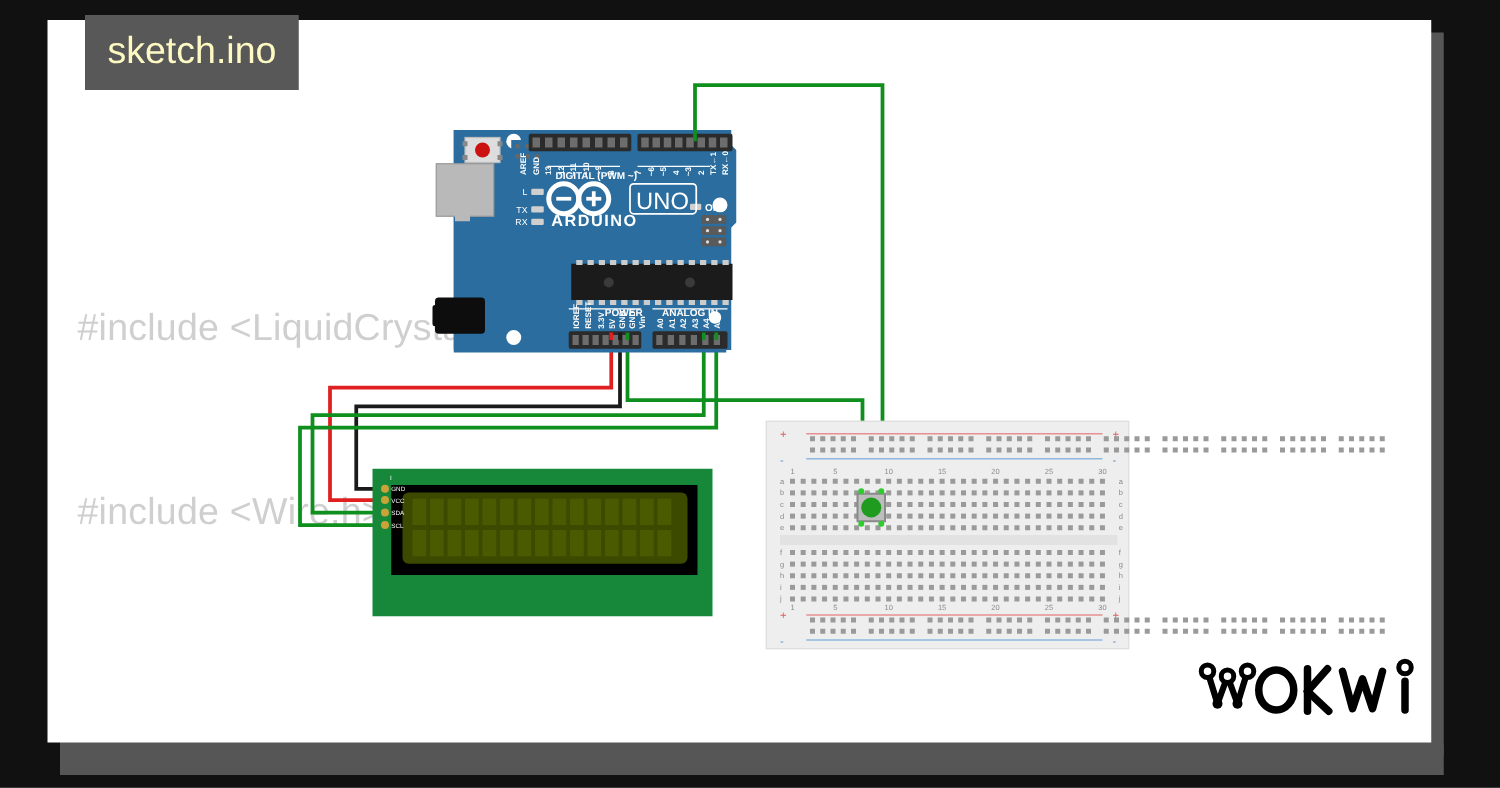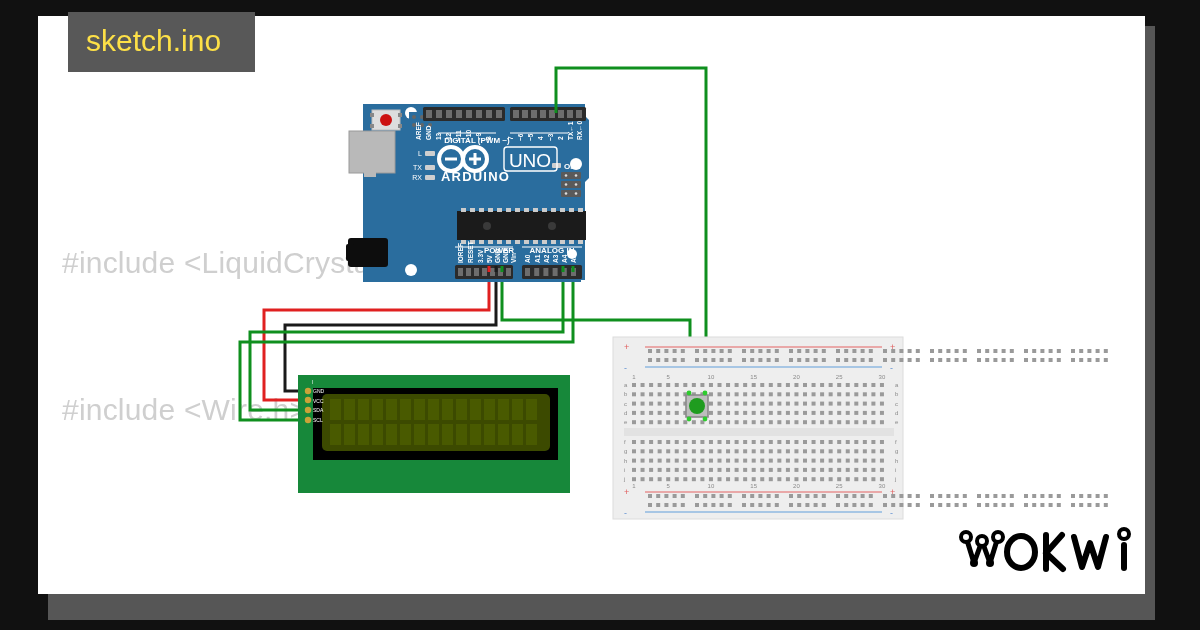--- a/index.html
+++ b/index.html
@@ -13,22 +13,22 @@
   .canvas{position:absolute;left:38px;top:16px;width:1107px;height:578px;background:#ffffff;}
 
   
   .code{position:absolute;left:62px;top:140px;width:560px;
         font-size:30px;line-height:49px;color:#cfcfcf;letter-spacing:.2px;
         white-space:pre;font-family:"Liberation Sans",sans-serif;}
   .code div{height:49px;}
   .code .blank{color:transparent;}
 
   
-  .tab{position:absolute;left:68px;top:12px;background:#585858;color:#fde047;
-       font-size:30px;line-height:1;padding:14px 34px 16px 18px;}
+  .tab{position:absolute;left:68px;top:12px;background:#585858;color:#fef9c3;
+       font-size:30px;line-height:1;padding:14px 18px 16px 18px;}
 
   
   .bottombar{position:absolute;left:48px;top:596px;width:1107px;height:24px;background:#565656;}
 
   
   .wokwi{position:absolute;left:958px;top:525px;width:190px;height:56px;}
 
   
   #diagram{position:absolute;left:0;top:0;width:1200px;height:630px;}
   #diagram svg{position:absolute;left:0;top:0;}

